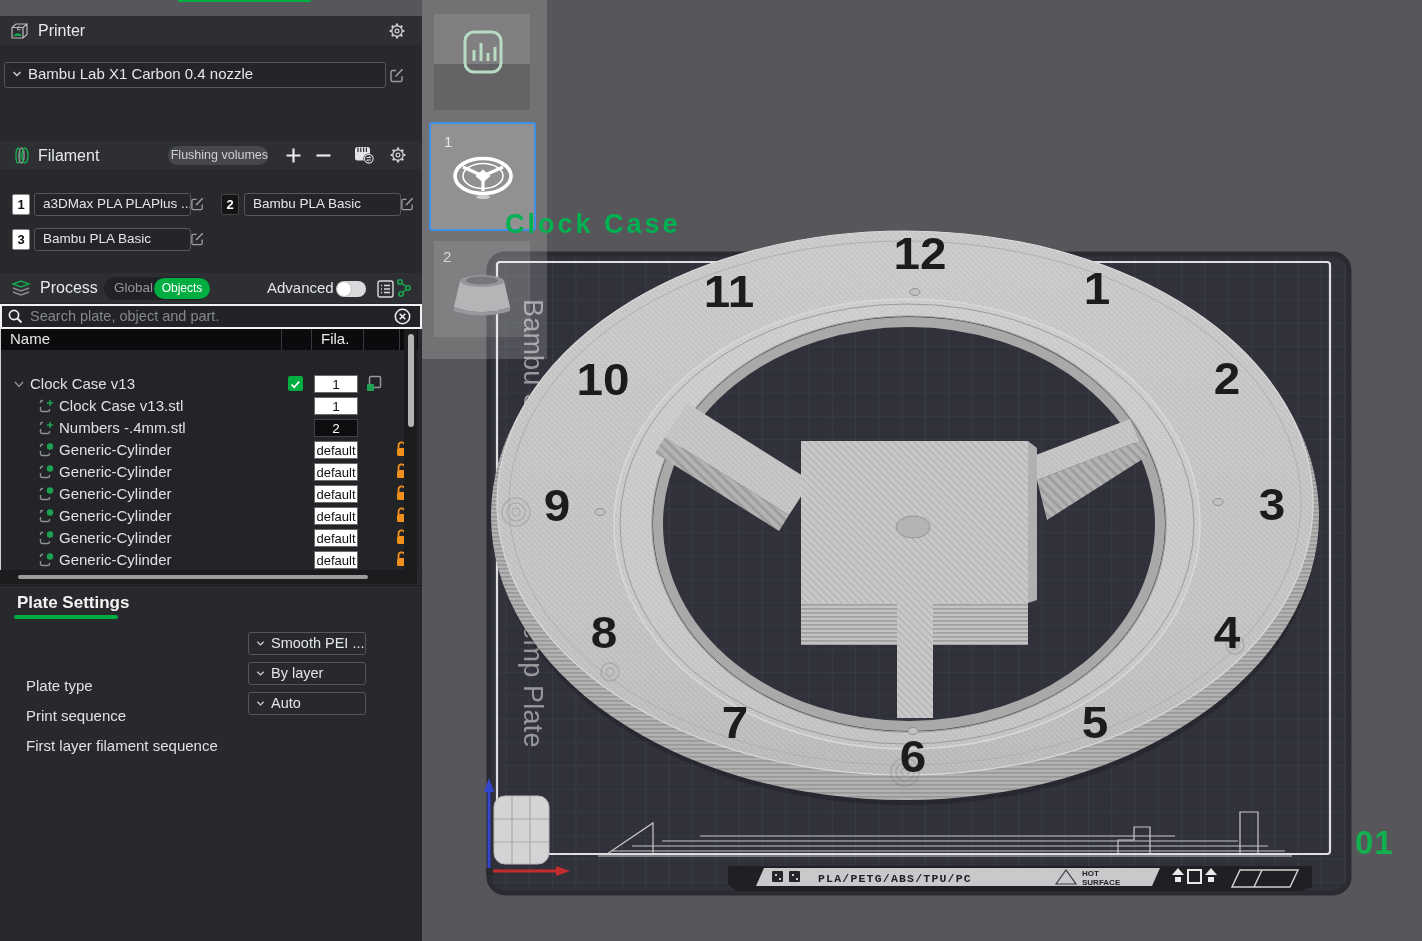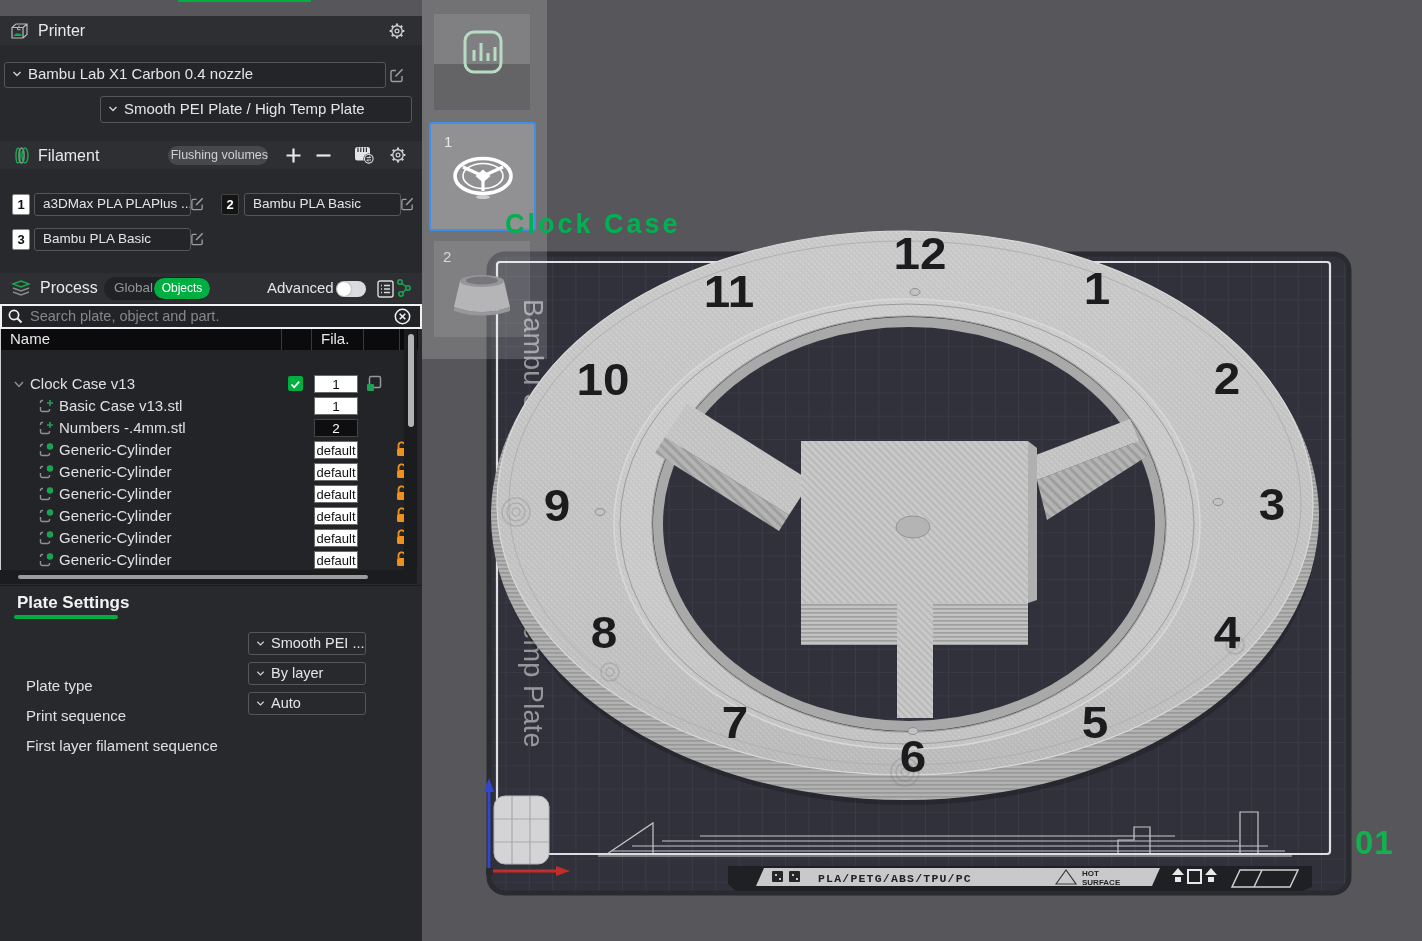--- a/index.html
+++ b/index.html
@@ -217,24 +217,20 @@
 
     <div class="combo" style="left:4px;top:46px;width:380px;height:24px;">
       <svg class="chev" viewBox="0 0 10 10">
           <path d="M1.5 3l3.5 3.6L8.5 3" fill="none" stroke="#cfd0d2" stroke-width="1.4"></path>
         </svg>Bambu Lab X1 Carbon 0.4 nozzle</div>
     <svg class="abs" style="left:389px;top:51px" width="16" height="16" viewBox="0 0 16 16">
       <path d="M13 9v4a1.5 1.5 0 0 1-1.5 1.5h-8A1.5 1.5 0 0 1 2 13V5a1.5 1.5 0 0 1 1.5-1.5H7" fill="none" stroke="#9c9da0" stroke-width="1.4"></path>
       <path d="M6.5 9.5L13.5 2.3" stroke="#9c9da0" stroke-width="1.6"></path>
     </svg>
     <div class="lbl" style="left:11px;top:85px;">Plate type</div>
-    <div class="combo" style="left:100px;top:80px;width:310px;height:25px;line-height:24px;">
-      <svg class="chev" viewBox="0 0 10 10">
-          <path d="M1.5 3l3.5 3.6L8.5 3" fill="none" stroke="#cfd0d2" stroke-width="1.4"></path>
-        </svg>Smooth PEI Plate / High Temp Plate</div>
 
     <div class="hdr" style="top:125px;height:28px;"></div>
     <svg class="abs" style="left:11px;top:130px" width="20" height="19" viewBox="0 0 20 19">
       <g fill="none" stroke="#17a84f" stroke-width="1.5">
         <ellipse cx="7" cy="9.5" rx="2" ry="7.5"></ellipse>
           <ellipse cx="10.5" cy="9.5" rx="2.6" ry="7.5" stroke="#8a8b8d"></ellipse>
         <ellipse cx="14" cy="9.5" rx="3" ry="7.5"></ellipse>
       </g>
     </svg>
     <div class="hdrtxt" style="left:38px;top:131px;">Filament</div>
@@ -344,21 +340,21 @@
           <rect x="4.5" y="1.5" width="11" height="11" rx="1.5" fill="none" stroke="#97989b" stroke-width="1.5"></rect>
           <rect x="2" y="9" width="7" height="7" rx="1" fill="#1ea150"></rect>
         </svg>
       </div>
 
       <div class="row" style="top:66px;">
         <svg class="abs" style="left:38px;top:4px" width="15" height="15" viewBox="0 0 15 15">
           <path d="M4 1.5h-1A1.5 1.5 0 0 0 1.5 3v1M1.5 8v3A1.5 1.5 0 0 0 3 12.5h6A1.5 1.5 0 0 0 10.5 11v-1" fill="none" stroke="#909194" stroke-width="1.4"></path>
           <path d="M11 1v6M8 4h6" stroke="#1ea150" stroke-width="1.6"></path>
         </svg>
-        <div class="abs" style="left:58px;">Basic Case v13.stl</div>
+        <div class="abs" style="left:58px;">Clock Case v13.stl</div>
         <div class="fbox" style="top:2px;">1</div>
       </div>
 
       <div class="row" style="top:88px;">
         <svg class="abs" style="left:38px;top:4px" width="15" height="15" viewBox="0 0 15 15">
           <path d="M4 1.5h-1A1.5 1.5 0 0 0 1.5 3v1M1.5 8v3A1.5 1.5 0 0 0 3 12.5h6A1.5 1.5 0 0 0 10.5 11v-1" fill="none" stroke="#909194" stroke-width="1.4"></path>
           <path d="M11 1v6M8 4h6" stroke="#1ea150" stroke-width="1.6"></path>
         </svg>
         <div class="abs" style="left:58px;">Numbers -.4mm.stl</div>
         <div class="fbox" style="top:2px;background:#0e0e10;color:#fff;border-color:#444;">2</div>

